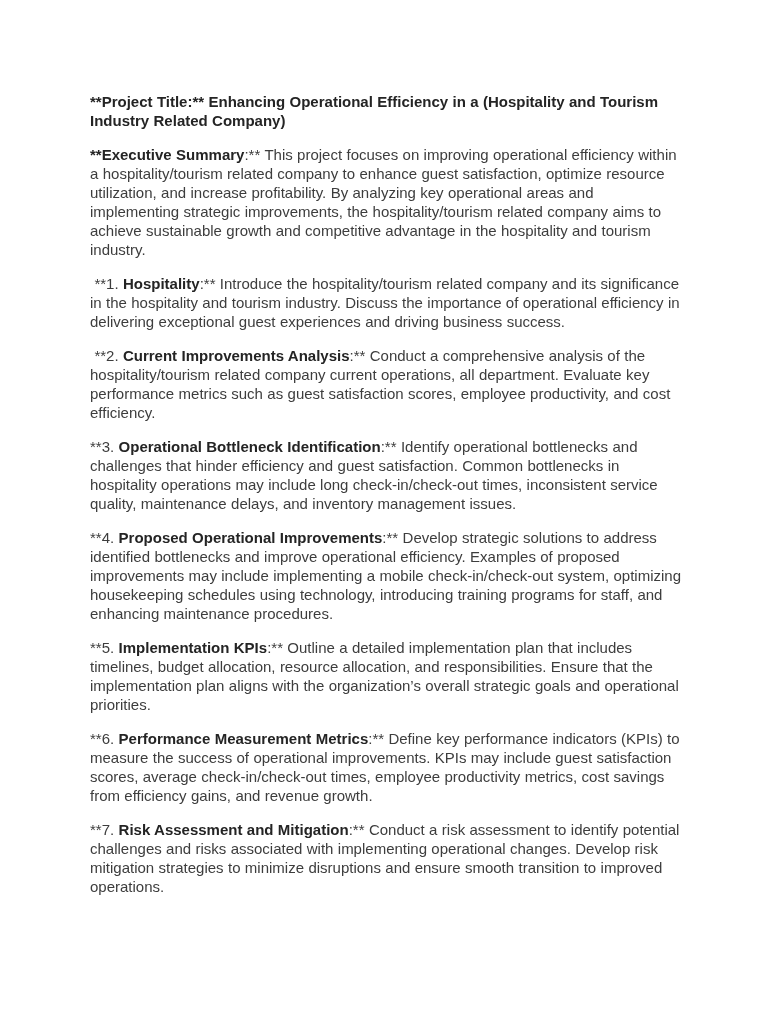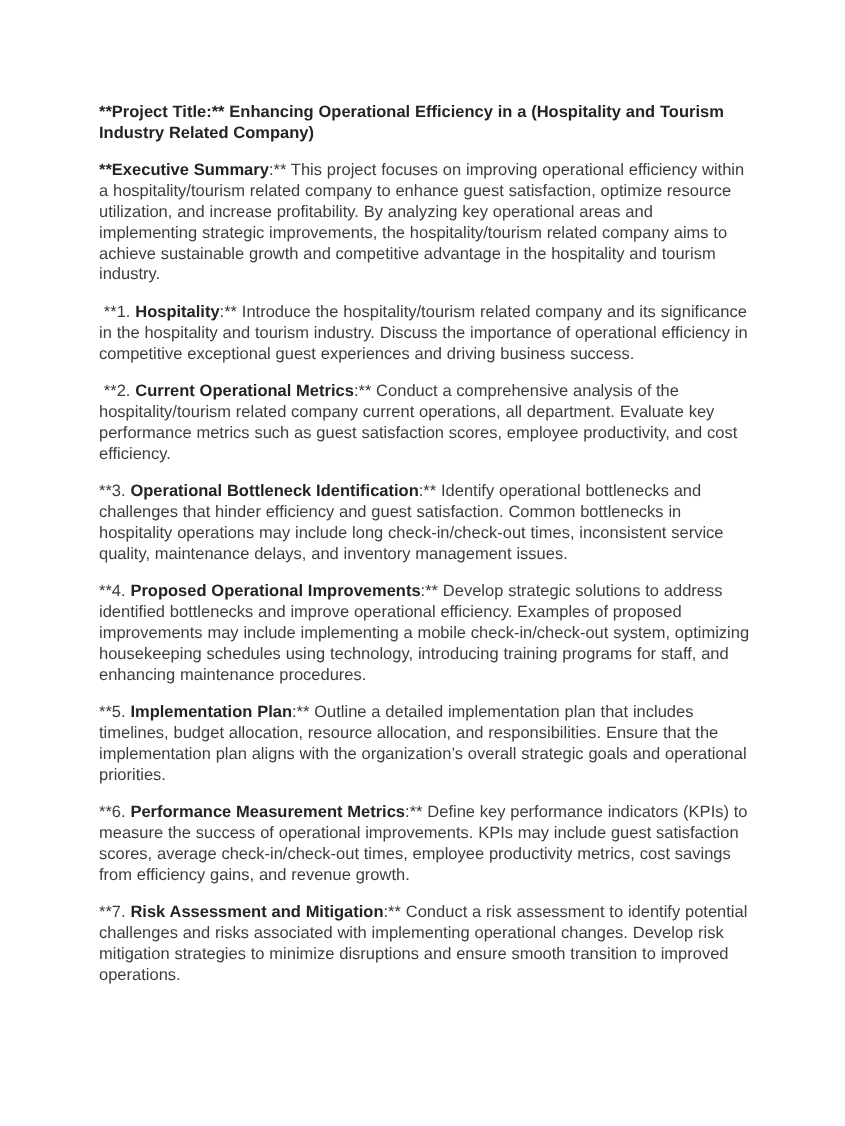--- a/index.html
+++ b/index.html
@@ -38,21 +38,21 @@
     color: var(--bold-color, #242424);
   }
 </style>
 </head>
 <body>
 
 <div class="page">
   <div class="doc">
     <p class="para"><span class="run-bold">**Project Title:** Enhancing Operational Efficiency in a (Hospitality and Tourism Industry Related Company)</span></p>
     <p class="para"><span class="run-bold">**Executive Summary</span><span class="run-regular">:** This project focuses on improving operational efficiency within a hospitality/tourism related company to enhance guest satisfaction, optimize resource utilization, and increase profitability. By analyzing key operational areas and implementing strategic improvements, the hospitality/tourism related company aims to achieve sustainable growth and competitive advantage in the hospitality and tourism industry.</span></p>
-    <p class="para"><span class="run-regular"> **1. </span><span class="run-bold">Hospitality</span><span class="run-regular">:** Introduce the hospitality/tourism related company and its significance in the hospitality and tourism industry. Discuss the importance of operational efficiency in competitive exceptional guest experiences and driving business success.</span></p>
-    <p class="para"><span class="run-regular"> **2. </span><span class="run-bold">Current Operational Metrics</span><span class="run-regular">:** Conduct a comprehensive analysis of the hospitality/tourism related company current operations, all department. Evaluate key performance metrics such as guest satisfaction scores, employee productivity, and cost efficiency.</span></p>
+    <p class="para"><span class="run-regular"> **1. </span><span class="run-bold">Hospitality</span><span class="run-regular">:** Introduce the hospitality/tourism related company and its significance in the hospitality and tourism industry. Discuss the importance of operational efficiency in delivering exceptional guest experiences and driving business success.</span></p>
+    <p class="para"><span class="run-regular"> **2. </span><span class="run-bold">Current Improvements Analysis</span><span class="run-regular">:** Conduct a comprehensive analysis of the hospitality/tourism related company current operations, all department. Evaluate key performance metrics such as guest satisfaction scores, employee productivity, and cost efficiency.</span></p>
     <p class="para"><span class="run-regular">**3. </span><span class="run-bold">Operational Bottleneck Identification</span><span class="run-regular">:** Identify operational bottlenecks and challenges that hinder efficiency and guest satisfaction. Common bottlenecks in hospitality operations may include long check-in/check-out times, inconsistent service quality, maintenance delays, and inventory management issues.</span></p>
     <p class="para"><span class="run-regular">**4. </span><span class="run-bold">Proposed Operational Improvements</span><span class="run-regular">:** Develop strategic solutions to address identified bottlenecks and improve operational efficiency. Examples of proposed improvements may include implementing a mobile check-in/check-out system, optimizing housekeeping schedules using technology, introducing training programs for staff, and enhancing maintenance procedures.</span></p>
-    <p class="para"><span class="run-regular">**5. </span><span class="run-bold">Implementation Plan</span><span class="run-regular">:** Outline a detailed implementation plan that includes timelines, budget allocation, resource allocation, and responsibilities. Ensure that the implementation plan aligns with the organization’s overall strategic goals and operational priorities.</span></p>
+    <p class="para"><span class="run-regular">**5. </span><span class="run-bold">Implementation KPIs</span><span class="run-regular">:** Outline a detailed implementation plan that includes timelines, budget allocation, resource allocation, and responsibilities. Ensure that the implementation plan aligns with the organization’s overall strategic goals and operational priorities.</span></p>
     <p class="para"><span class="run-regular">**6. </span><span class="run-bold">Performance Measurement Metrics</span><span class="run-regular">:** Define key performance indicators (KPIs) to measure the success of operational improvements. KPIs may include guest satisfaction scores, average check-in/check-out times, employee productivity metrics, cost savings from efficiency gains, and revenue growth.</span></p>
     <p class="para"><span class="run-regular">**7. </span><span class="run-bold">Risk Assessment and Mitigation</span><span class="run-regular">:** Conduct a risk assessment to identify potential challenges and risks associated with implementing operational changes. Develop risk mitigation strategies to minimize disruptions and ensure smooth transition to improved operations.</span></p>
   </div>
 </div>
 
 </body></html>

